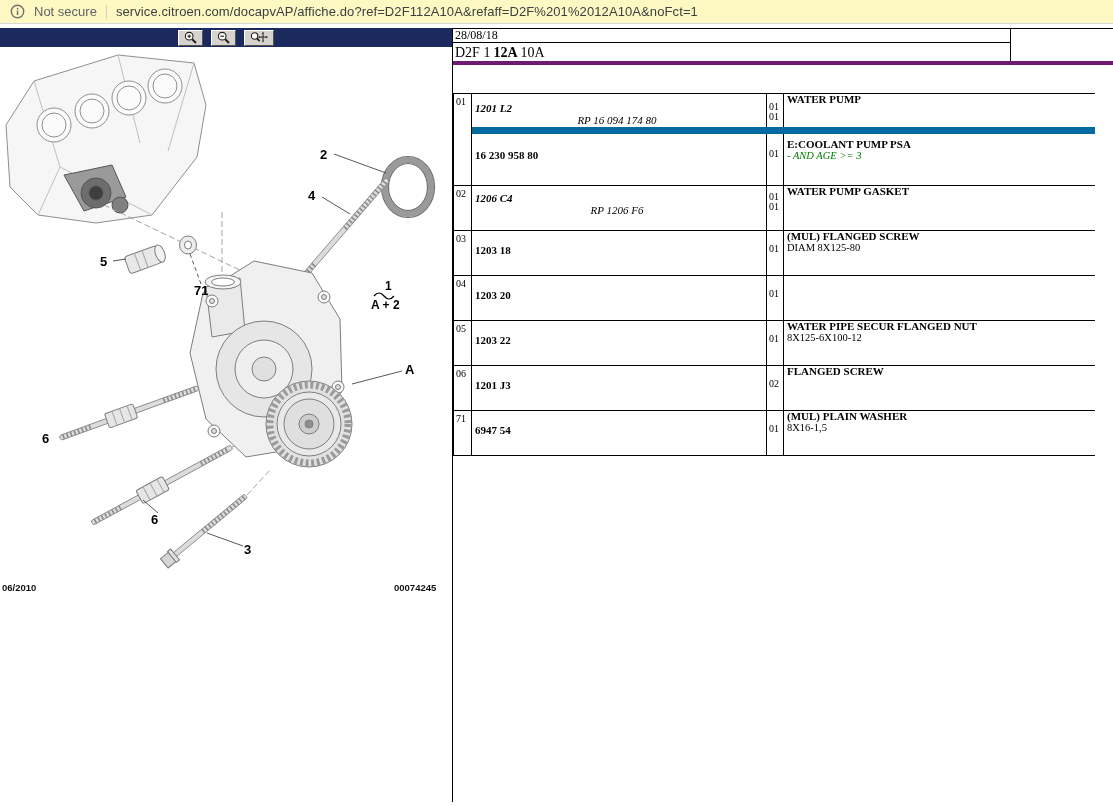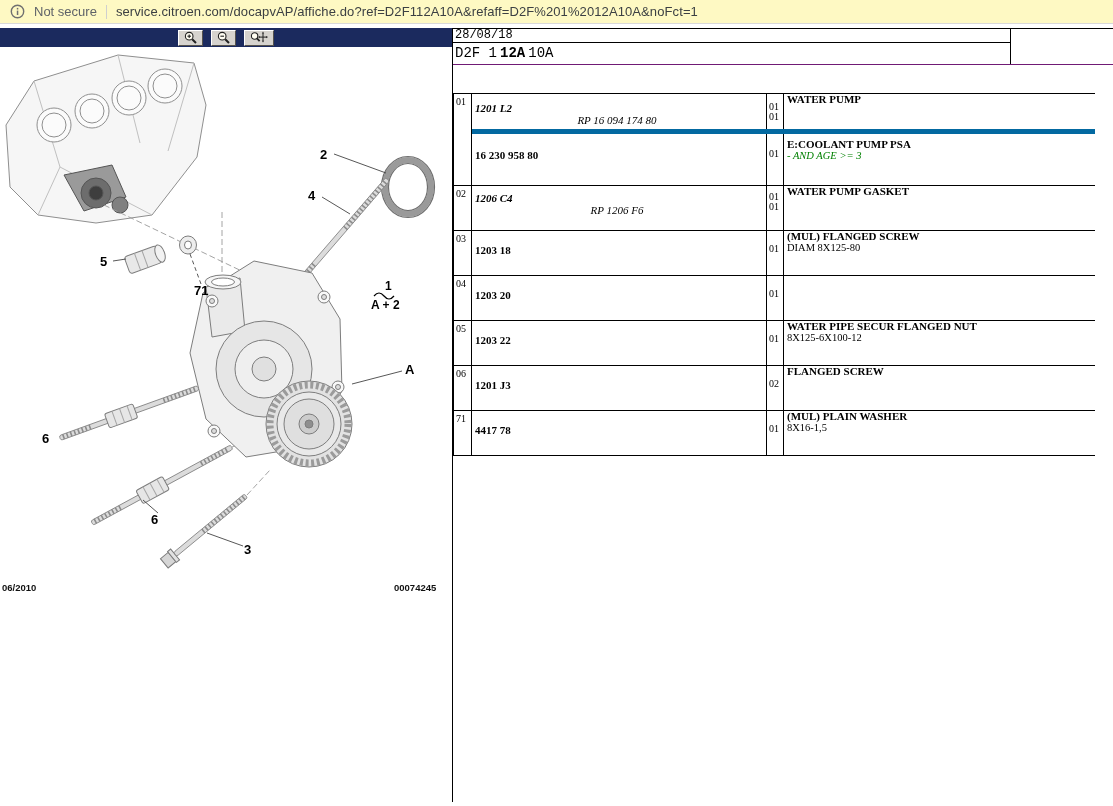--- a/index.html
+++ b/index.html
@@ -20,40 +20,40 @@
     display:flex;align-items:center;justify-content:center;padding:0;cursor:pointer}
   .vdivider{position:absolute;left:452px;top:28px;width:1px;height:774px;background:#000}
   .drawingwrap{position:absolute;left:0;top:47px;width:452px;height:531px}
   .plate-date{position:absolute;left:2px;top:582px;font-size:9.5px;font-weight:700;color:#111;
     font-family:"Liberation Sans",sans-serif}
   .plate-num{position:absolute;left:394px;top:582px;width:54px;text-align:left;font-size:9.5px;
     font-weight:700;color:#111;font-family:"Liberation Sans",sans-serif}
 
   
   .refheader{position:absolute;left:453px;top:28px;width:660px;height:37px;
-    border-top:1px solid #000;border-bottom:1px solid #701a75;display:flex;
-    font-family:Liberation Mono, monospace;color:#000}
+    border-top:1px solid #000;border-bottom:4px solid #701a75;display:flex;
+    font-family:Liberation Serif, serif;color:#000}
   .hdr-main{width:557px;height:100%}
   .hdr-date{height:14px;border-bottom:1px solid #000;font-size:12px;line-height:13px;padding-left:2px}
   .hdr-ref{height:21px;font-size:14px;line-height:20px;padding-left:2px}
   .hdr-ref b{margin:0 3px}
   .hdr-side{flex:1;border-left:1px solid #000}
 
   
   .ptable{position:absolute;left:453px;top:93px;width:642px;border-top:1px solid #000;
     border-left:1px solid #000;font-family:"Liberation Serif",serif;color:#000}
   .trow{display:flex;border-bottom:1px solid #000;height:45px}
   .trow.row01{height:92px}
   .c-ref{width:18px;border-right:1px solid #000;font-size:10px;line-height:11px;padding:2px 0 0 2px}
   .c-part{width:294px}
   .c-qty{width:18px;border-left:1px solid #000;border-right:1px solid #000;padding-left:2px}
   .c-desc{flex:1;padding-left:3px}
   .r01rest{flex:1;display:flex;flex-direction:column}
   .r01sub{display:flex}
-  .r01top{height:40px;border-bottom:5px solid #0369a1}
+  .r01top{height:40px;border-bottom:7px solid #0369a1}
   .r01bot{flex:1}
   .partnum{font-weight:700;font-size:11px;line-height:12px;padding-left:3px}
   .ital{font-style:italic}
   .rp{font-weight:400;font-style:italic;font-size:11px;line-height:12px;text-align:center;padding-right:4px}
   .qty{font-size:10px;line-height:10px}
   .desc{font-weight:700;font-size:11px;line-height:11px;margin-top:0}
   .descsub{font-size:10.5px;line-height:11px}
   .note{font-size:10.5px;line-height:11px;font-style:italic;color:#008000}
   .mt5{margin-top:5px}.mt6{margin-top:6px}.mt8{margin-top:8px}
   .mt13{margin-top:13px}.mt15{margin-top:15px}
@@ -355,21 +355,21 @@
       <div class="qty mt13">02</div>
     </div>
     <div class="c-desc">
       <div class="desc">FLANGED SCREW</div>
     </div>
   </div>
 
   <div class="trow">
     <div class="c-ref">71</div>
     <div class="c-part">
-      <div class="partnum mt13">4417 78</div>
+      <div class="partnum mt13">6947 54</div>
     </div>
     <div class="c-qty">
       <div class="qty mt13">01</div>
     </div>
     <div class="c-desc">
       <div class="desc">(MUL) PLAIN WASHER</div>
       <div class="descsub">8X16-1,5</div>
     </div>
   </div>
 

